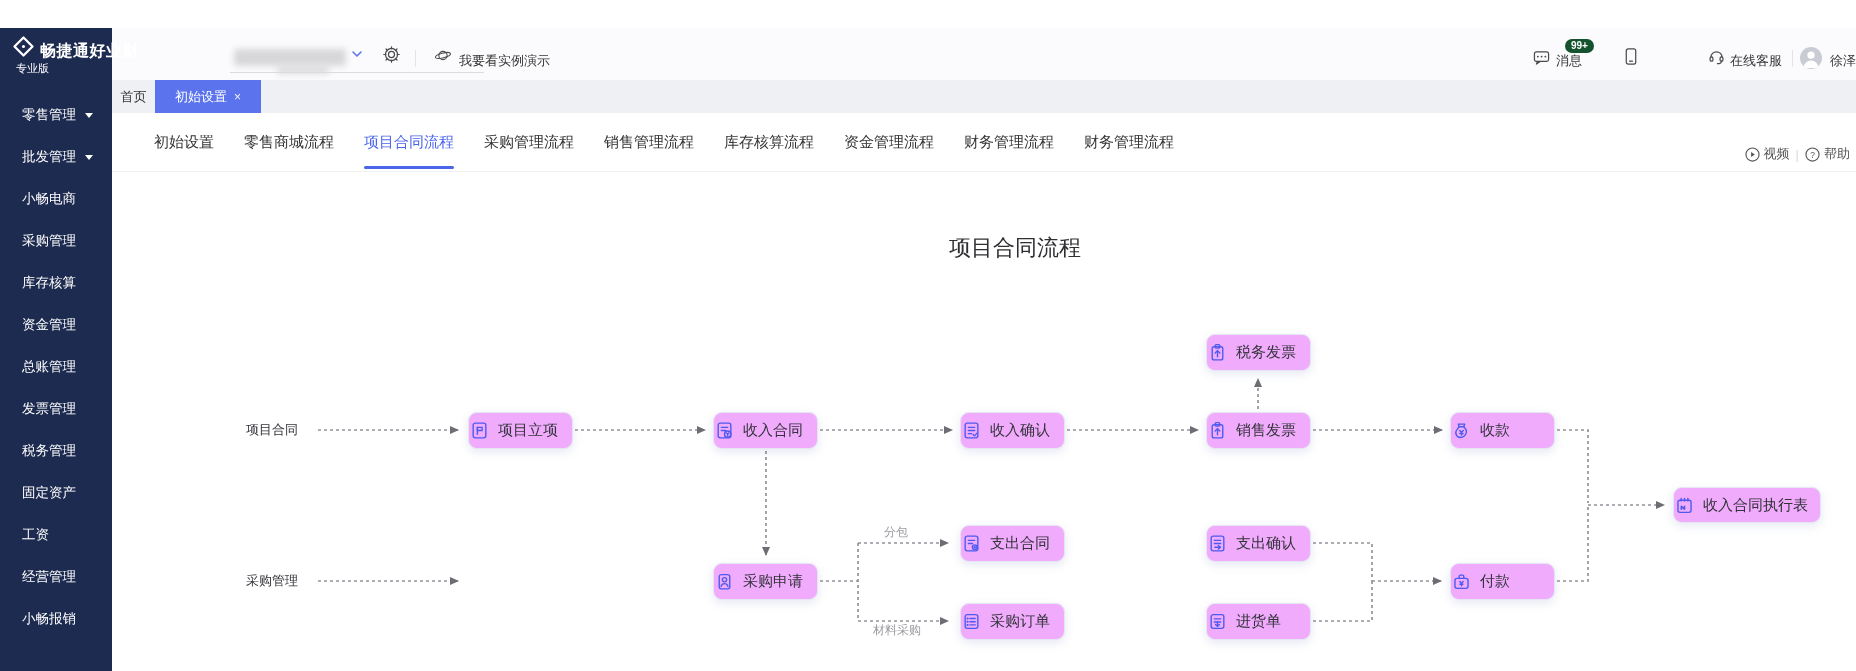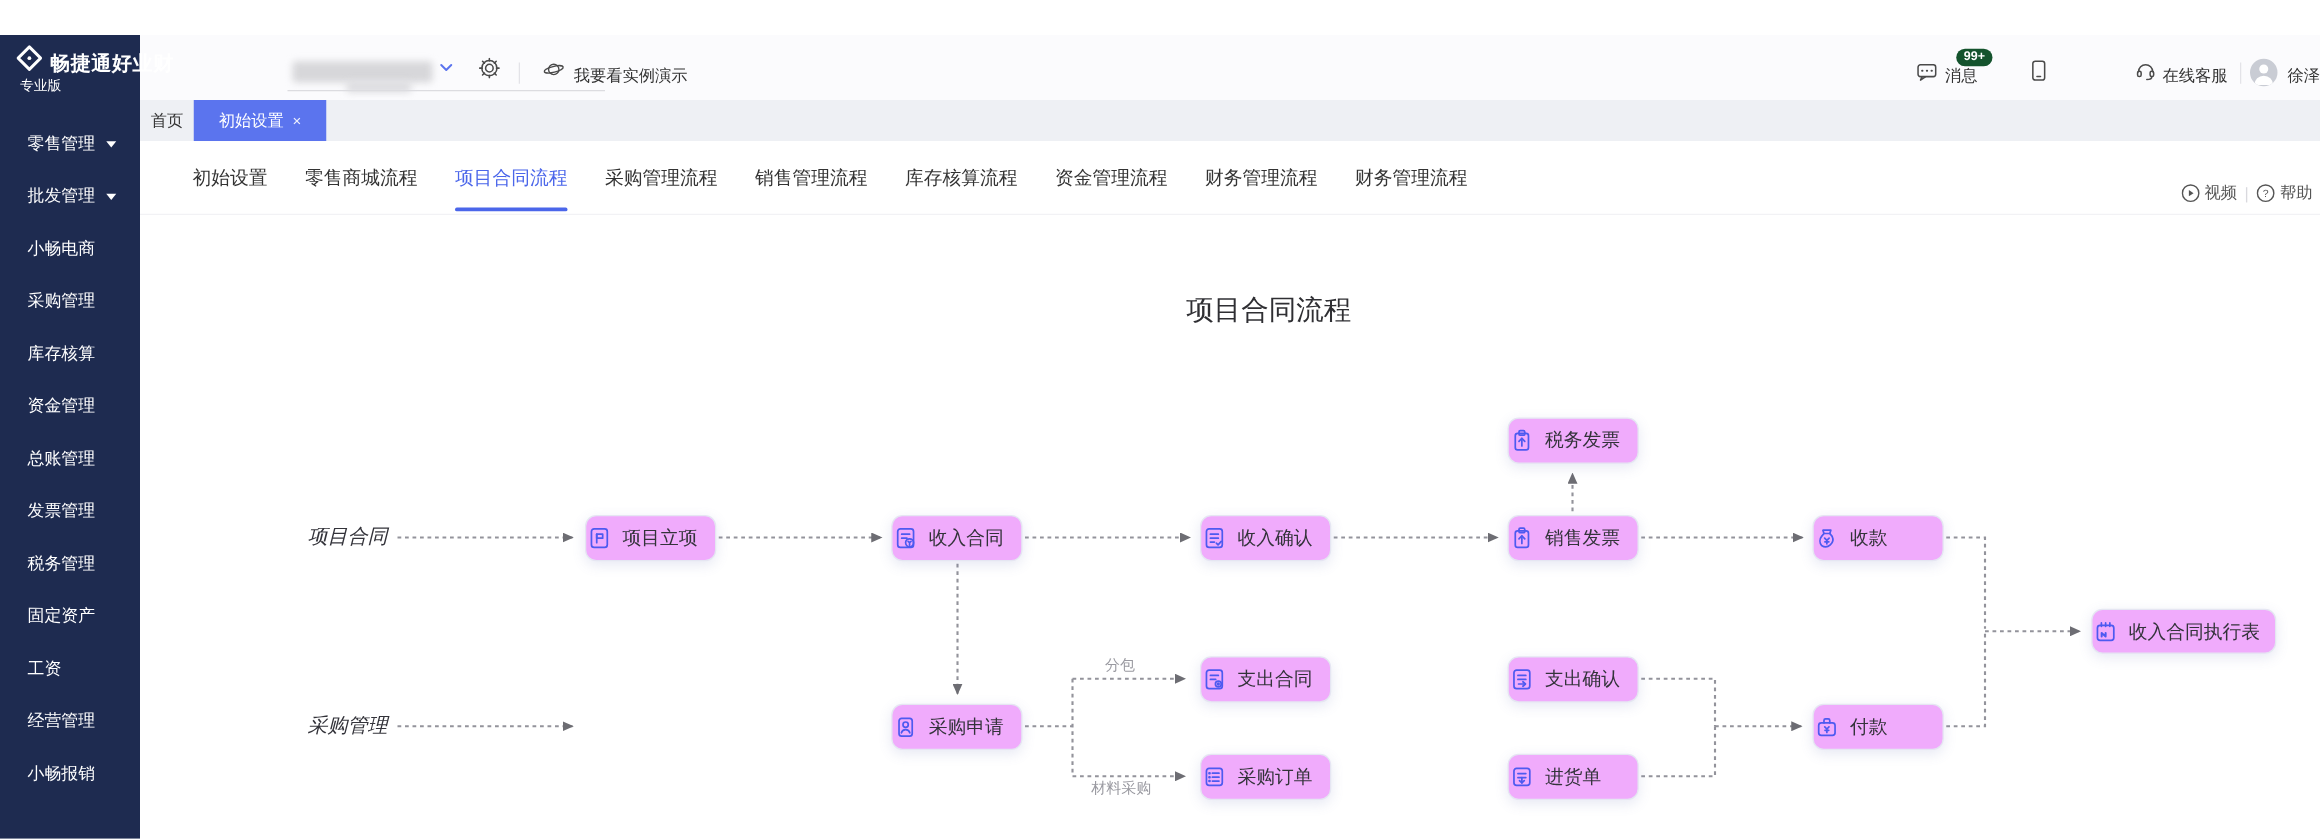--- a/index.html
+++ b/index.html
@@ -47,21 +47,21 @@
   .nav-link { display:inline-flex; align-items:center; gap:4px; cursor:pointer; white-space:nowrap; }
   
   .diagram-title { position:absolute; left:915px; top:233px; width:200px; text-align:center;
                    font-size:22px; font-weight:500; color:#2f2f33; }
   .edges-svg { position:absolute; left:0; top:0; width:1856px; height:671px; z-index:1; pointer-events:none; }
   .node { position:absolute; background:#f0abfc; border:1px solid #e5e6f2; border-radius:9px;
           box-shadow:0 3px 10px rgba(100,110,180,.16); display:flex; align-items:center;
           gap:9px; padding-left:1px; z-index:2; }
   .node .nlabel { font-size:15px; font-weight:500; color:#33333a; white-space:nowrap; }
   .node .nicon { display:inline-flex; }
-  .lane-label { position:absolute; font-size:16px; color:#33333a; white-space:nowrap; z-index:2;font-style:italic; }
+  .lane-label { position:absolute; font-size:13px; color:#33333a; white-space:nowrap; z-index:2; }
   .edge-label { position:absolute; font-size:12px; color:#9a9aa1; white-space:nowrap; z-index:2; }
 </style>
 </head>
 <body>
 
 <div class="topbar">
   <div class="acct-blur1"></div>
   <div class="acct-blur2"></div>
   <div class="acct-underline"></div>
   <span class="tb-icon" style="left:238px; top:19px;">

